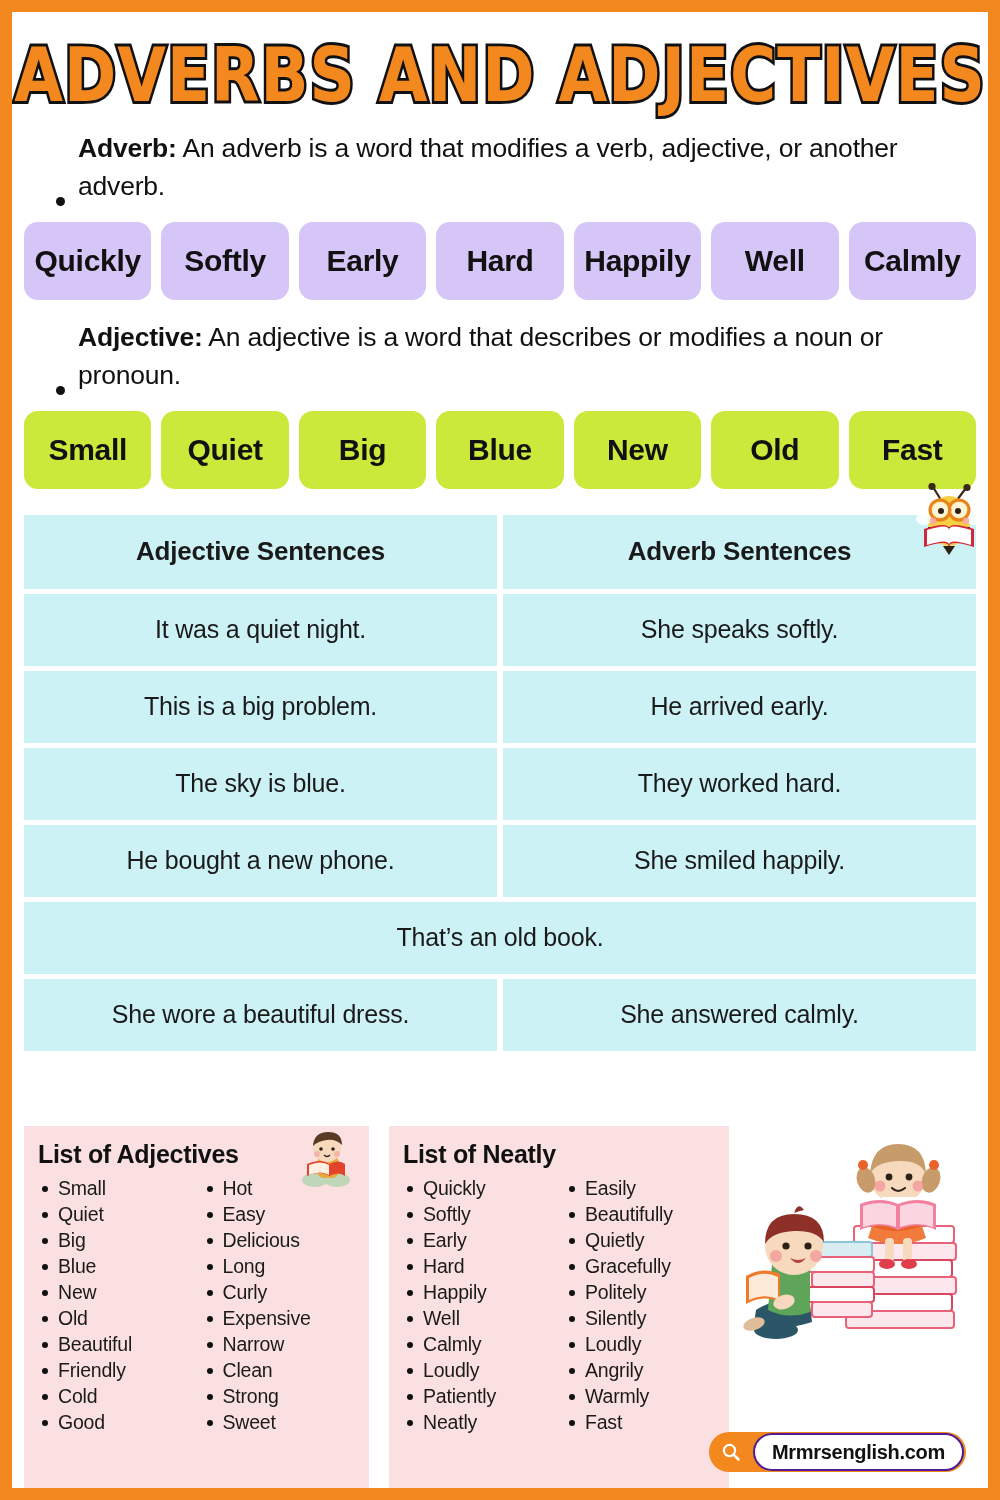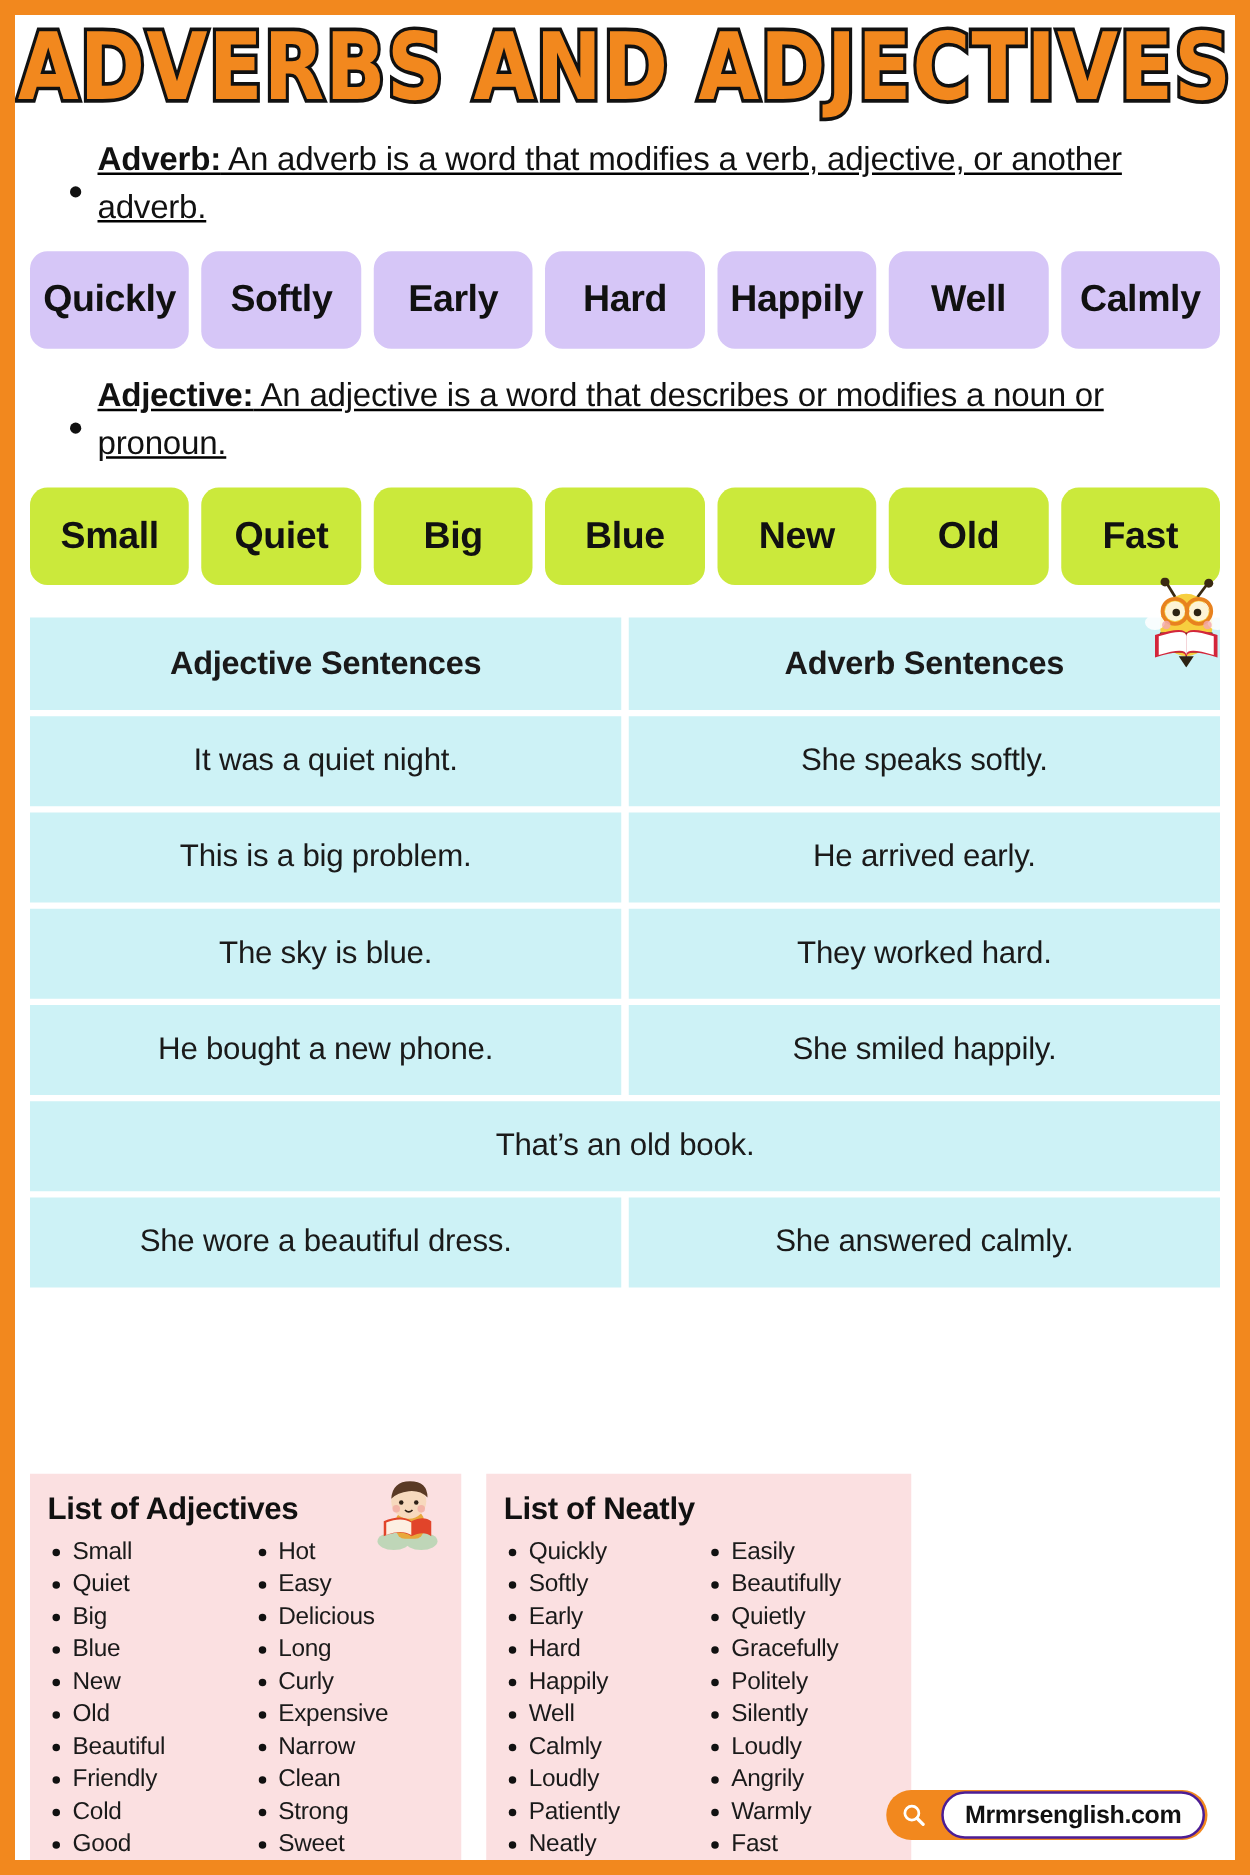--- a/index.html
+++ b/index.html
@@ -26,21 +26,21 @@
   .sheet {
     position: relative;
     width: 976px;
     height: 1476px;
     background: #FFFFFF;
     overflow: hidden;
   }
 
   
   .title-wrap {
-    padding: 5px 0 6px 0;
+    padding: 26px 0 6px 0;
     text-align: center;
   }
   .title {
     display: inline-block;
     font-family: "DejaVu Sans", sans-serif;
     font-weight: 700;
     font-size: 63px;
     letter-spacing: 1px;
     color: #F2881E;
     -webkit-text-stroke: 5px #111111;
@@ -53,23 +53,22 @@
   }
 
   
   .def-block {
     padding: 22px 34px 0 44px;
   }
   .def-block.second { padding-top: 18px; }
 
   .def-item {
     display: flex;
-    align-items: center;
+    align-items: flex-end;
     gap: 13px;
-    text-decoration: underline;
   }
   .bullet-dot {
     width: 9px;
     height: 9px;
     border-radius: 50%;
     background: #111;
     flex: 0 0 auto;
     margin-top: 15px;
   }
   .def-text {
@@ -143,24 +142,23 @@
     height: 72px;
     z-index: 5;
   }
 
   
   .bottom {
     position: absolute;
     left: 12px;
     right: 12px;
     bottom: 0;
-    height: 269px;
+    height: 362px;
     display: flex;
     gap: 20px;
-    align-items: flex-end;
   }
   .panel {
     background: #FBE0E1;
     position: relative;
     padding: 14px 10px 0 14px;
     overflow: hidden;
   }
   .panel.adjectives { width: 345px; }
   .panel.adverbs { width: 340px; }
 

